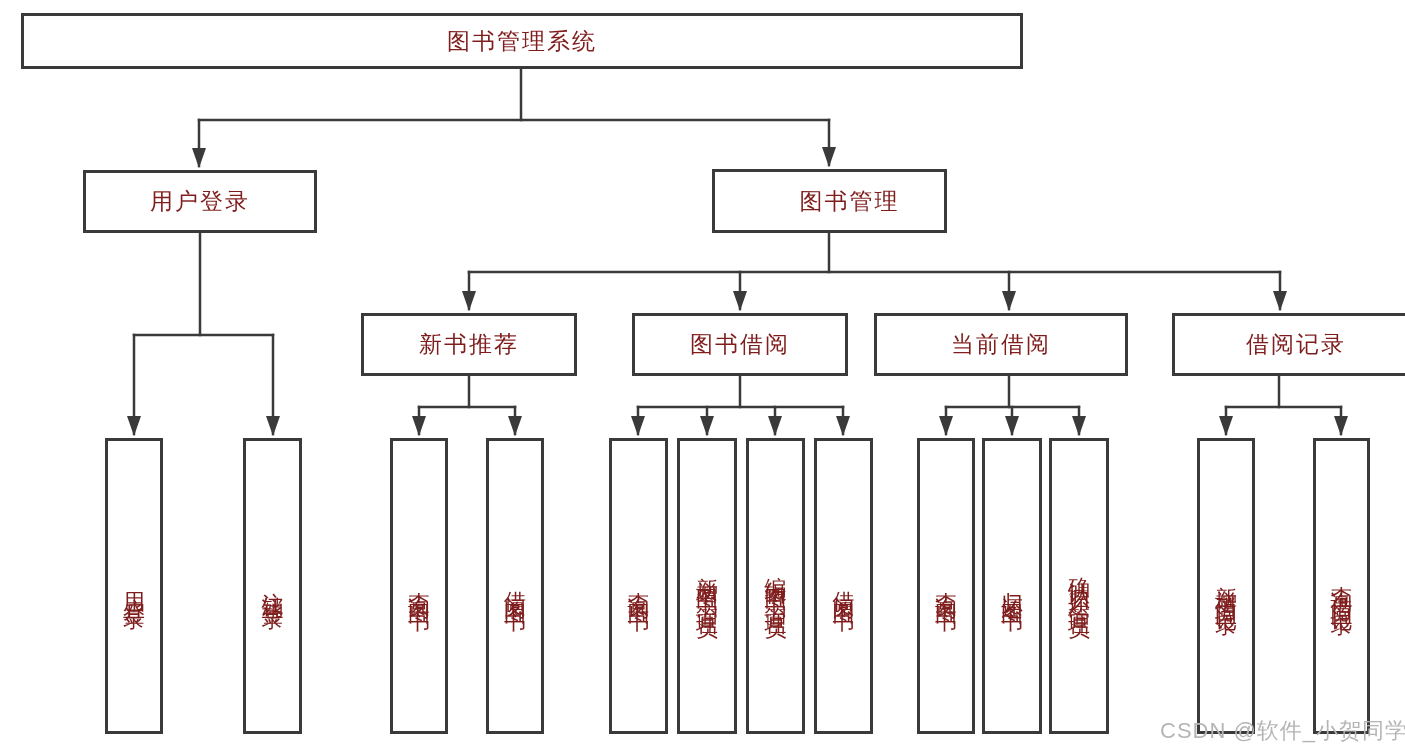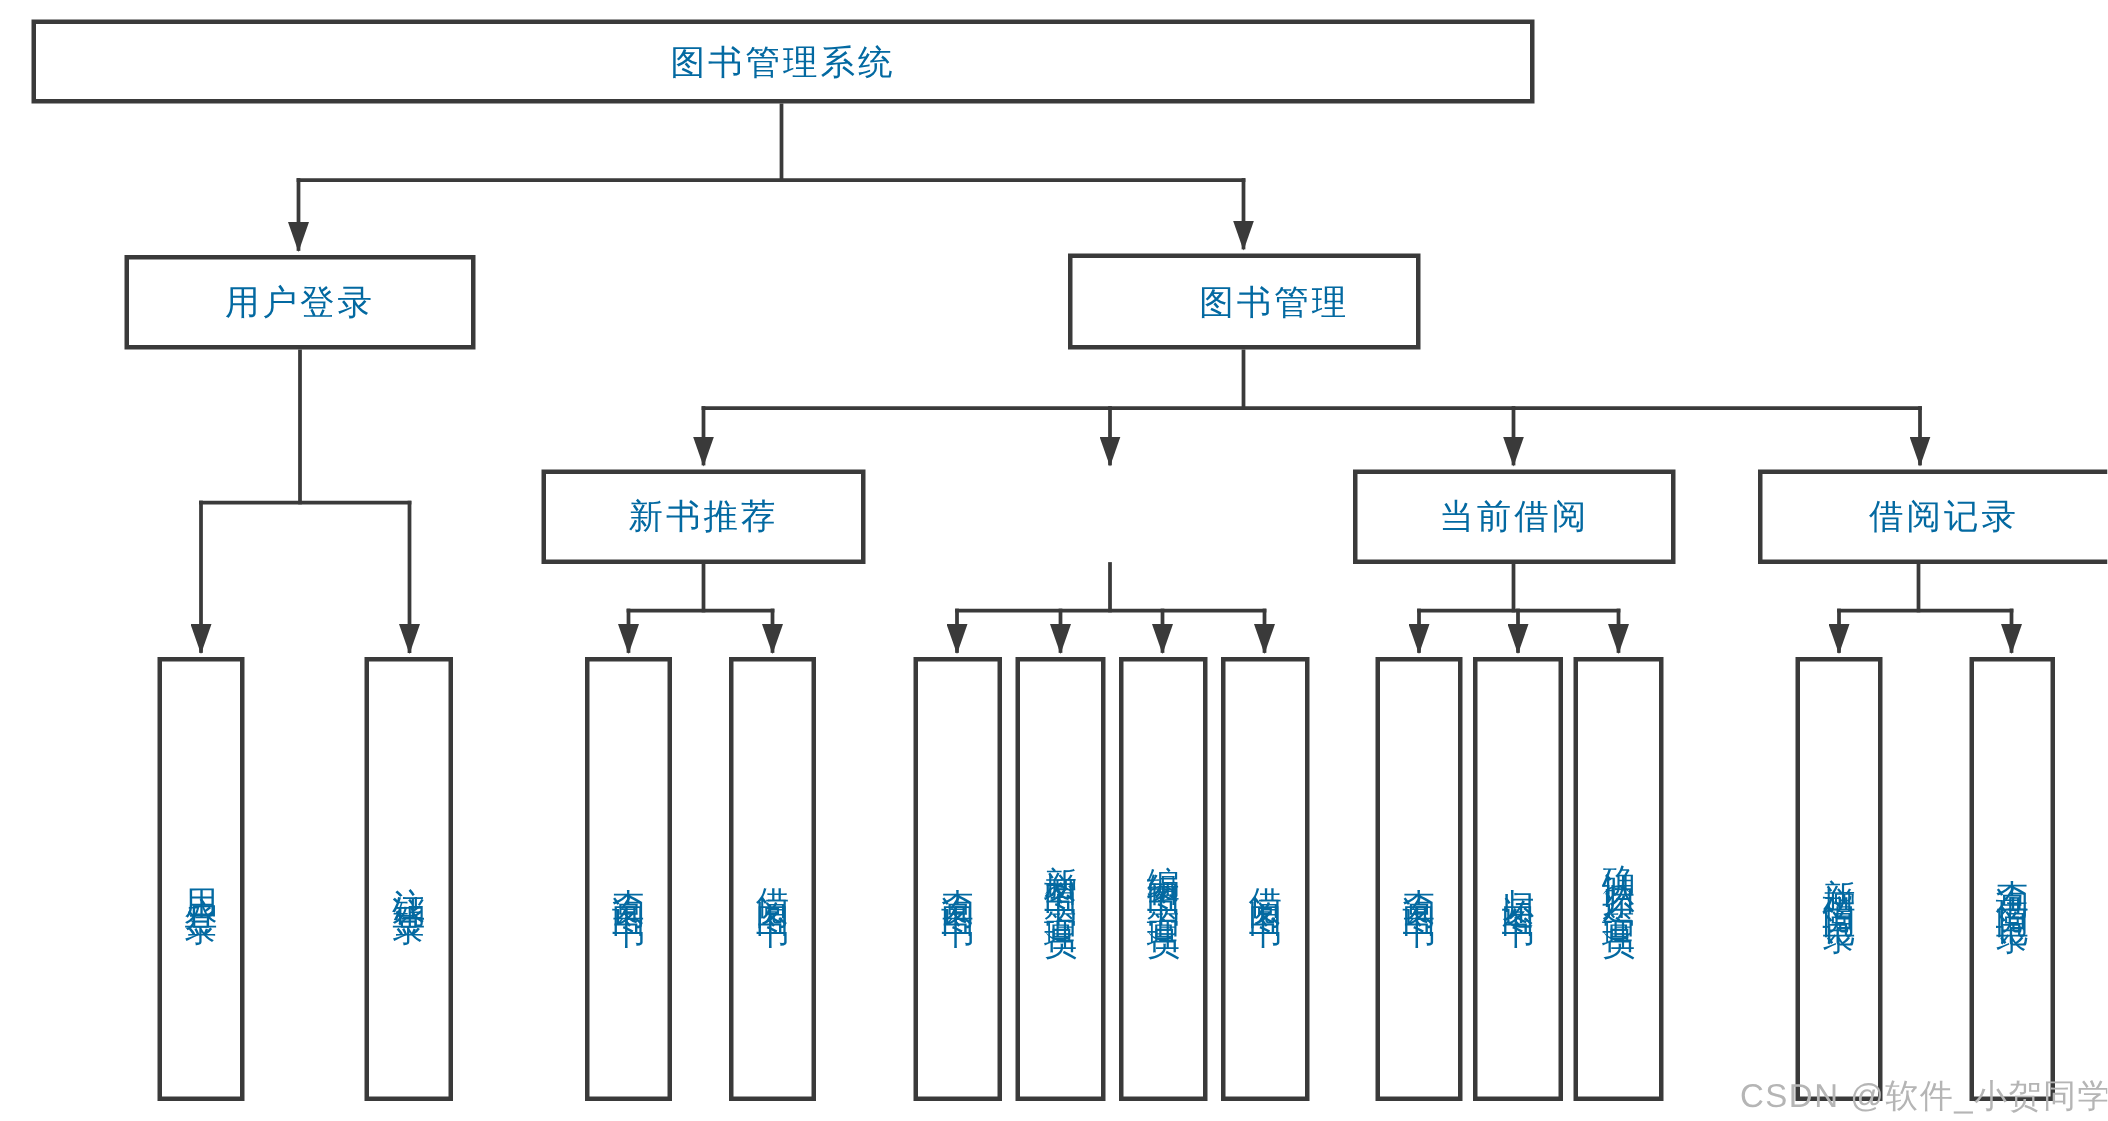--- a/index.html
+++ b/index.html
@@ -19,21 +19,21 @@
     position: absolute;
     left: 0;
     top: 0;
     z-index: 0;
   }
   .node {
     position: absolute;
     box-sizing: border-box;
     background: #ffffff;
     border: 3px solid #3a3a3a;
-    color: #0369a1;
+    color: #7f1d1d;
     display: flex;
     align-items: center;
     justify-content: center;
     text-align: center;
     font-size: 23px;
     letter-spacing: 2px;
     z-index: 1;
     white-space: nowrap;
   }
   .leaf {
@@ -43,21 +43,21 @@
     letter-spacing: 6px;
     line-height: 1;
     white-space: normal;
   }
   
   .n-root   { left: 21px;   top: 13px;  width: 1002px; height: 56px; }
   .n-login  { left: 83px;   top: 170px; width: 234px;  height: 63px; }
   .n-mgmt   { left: 712px;  top: 169px; width: 235px;  height: 64px; padding-left: 40px; }
   .n-rec    { left: 361px;  top: 313px; width: 216px;  height: 63px; font-family: Liberation Mono, monospace; }
   .n-bb     { left: 632px;  top: 313px; width: 216px;  height: 63px; }
-  .n-cb     { left: 902px;  top: 313px; width: 215px;  height: 63px; }
+  .n-cb     { left: 874px;  top: 313px; width: 254px;  height: 63px; }
   .n-br     { left: 1172px; top: 313px; width: 248px;  height: 63px; }
   .l-login1 { left: 105px;  top: 438px; width: 58px;   height: 296px; }
   .l-logout { left: 243px;  top: 438px; width: 59px;   height: 296px; }
   .l-rec-q  { left: 390px;  top: 438px; width: 58px;   height: 296px; }
   .l-rec-b  { left: 486px;  top: 438px; width: 58px;   height: 296px; }
   .l-bb-q   { left: 609px;  top: 438px; width: 59px;   height: 296px; }
   .l-bb-a   { left: 677px;  top: 438px; width: 60px;   height: 296px; }
   .l-bb-e   { left: 746px;  top: 438px; width: 59px;   height: 296px; }
   .l-bb-b   { left: 814px;  top: 438px; width: 59px;   height: 296px; }
   .l-cb-q   { left: 917px;  top: 438px; width: 58px;   height: 296px; }
@@ -130,20 +130,21 @@
       <path d="M1341 407 V434" marker-end="url(#arrow)"></path>
     </g>
   </svg>
 
   <div class="node n-root">图书管理系统</div>
 
   <div class="node n-login">用户登录</div>
   <div class="node n-mgmt">图书管理</div>
 
   <div class="node n-rec">新书推荐</div>
+  <div class="node n-bb">图书借阅</div>
   <div class="node n-cb">当前借阅</div>
   <div class="node n-br">借阅记录</div>
 
   <div class="node leaf l-login1">用户登录</div>
   <div class="node leaf l-logout">注销登录</div>
 
   <div class="node leaf l-rec-q">查询图书</div>
   <div class="node leaf l-rec-b">借阅图书</div>
 
   <div class="node leaf l-bb-q">查询图书</div>

